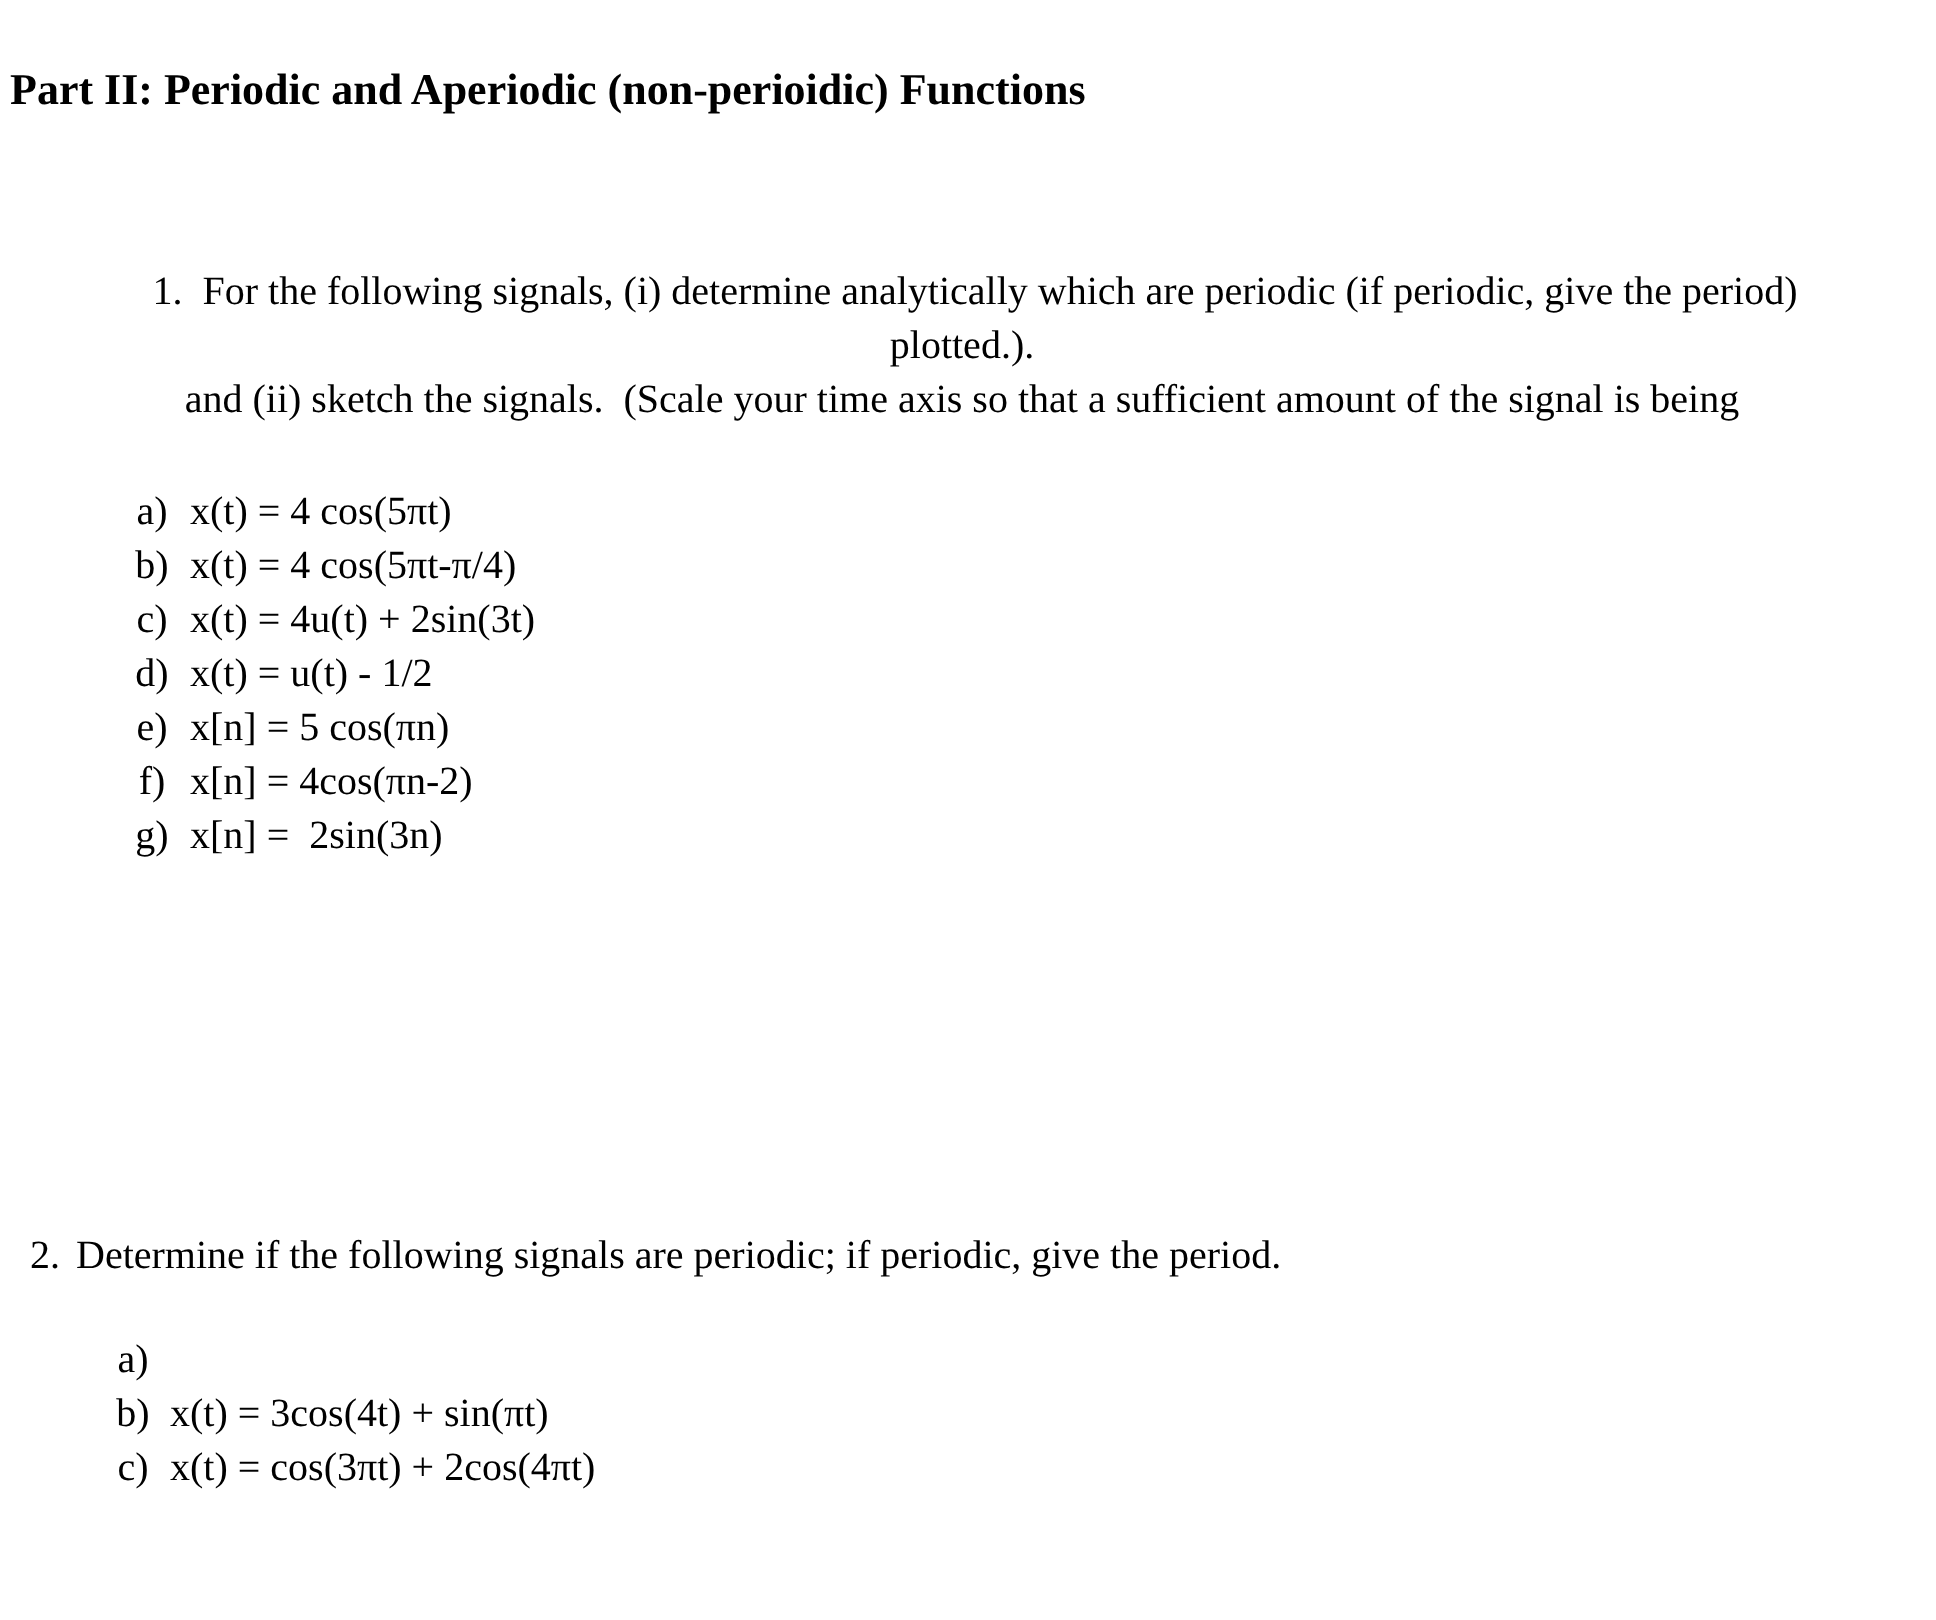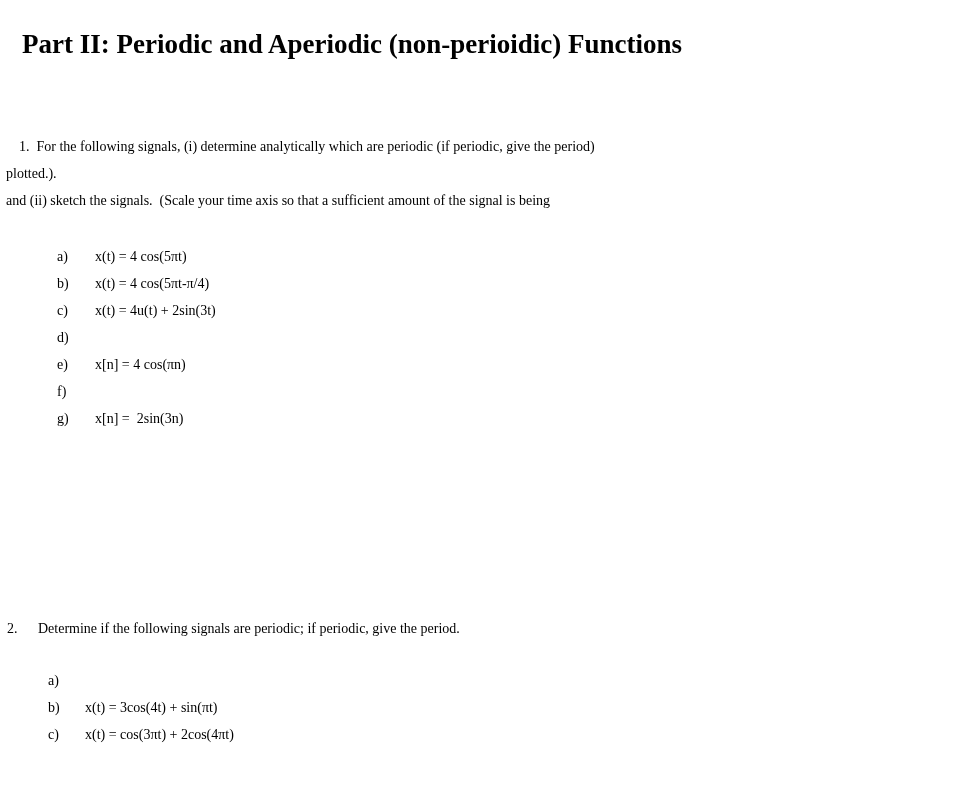--- a/index.html
+++ b/index.html
@@ -8,28 +8,28 @@
     position: relative;
     width: 968px;
     height: 810px;
     background: #ffffff;
     color: #000000;
     font-family: "Liberation Serif", "DejaVu Serif", serif;
     overflow: hidden;
   }
   .doc-title {
     position: absolute;
-    left: 22px;
+    left: 5px;
     top: 27px;
-    font-size: 27px;
+    font-size: 22px;
     font-weight: bold;
     line-height: 35px;
     white-space: pre;
   }
-  .body-text { font-size: 14px; line-height: 27px; }
+  .body-text { font-size: 20px; line-height: 27px; text-align: center; }
   .q1-text {
     position: absolute;
     left: 6px;
     top: 133px;
     width: 950px;
   }
   .q1-text .line { white-space: pre; }
   .q1-text .line.first { padding-left: 13px; }
   .list {
     position: absolute;
@@ -71,27 +71,29 @@
     <div class="item-row">
       <span class="item-label">b)</span>
       <span class="item-formula">x(t) = 4 cos(5πt-π/4)</span>
     </div>
     <div class="item-row">
       <span class="item-label">c)</span>
       <span class="item-formula">x(t) = 4u(t) + 2sin(3t)</span>
     </div>
     <div class="item-row">
       <span class="item-label">d)</span>
+      <span class="item-formula">x(t) = u(t) - 1/2</span>
     </div>
     <div class="item-row">
       <span class="item-label">e)</span>
-      <span class="item-formula">x[n] = 4 cos(πn)</span>
+      <span class="item-formula">x[n] = 5 cos(πn)</span>
     </div>
     <div class="item-row">
       <span class="item-label">f)</span>
+      <span class="item-formula">x[n] = 4cos(πn-2)</span>
     </div>
     <div class="item-row">
       <span class="item-label">g)</span>
       <span class="item-formula">x[n] =  2sin(3n)</span>
     </div>
   </div>
 
   <div class="q2-heading body-text">
     <span class="q2-number">2.</span>
     <span class="q2-text">Determine if the following signals are periodic; if periodic, give the period.</span>

